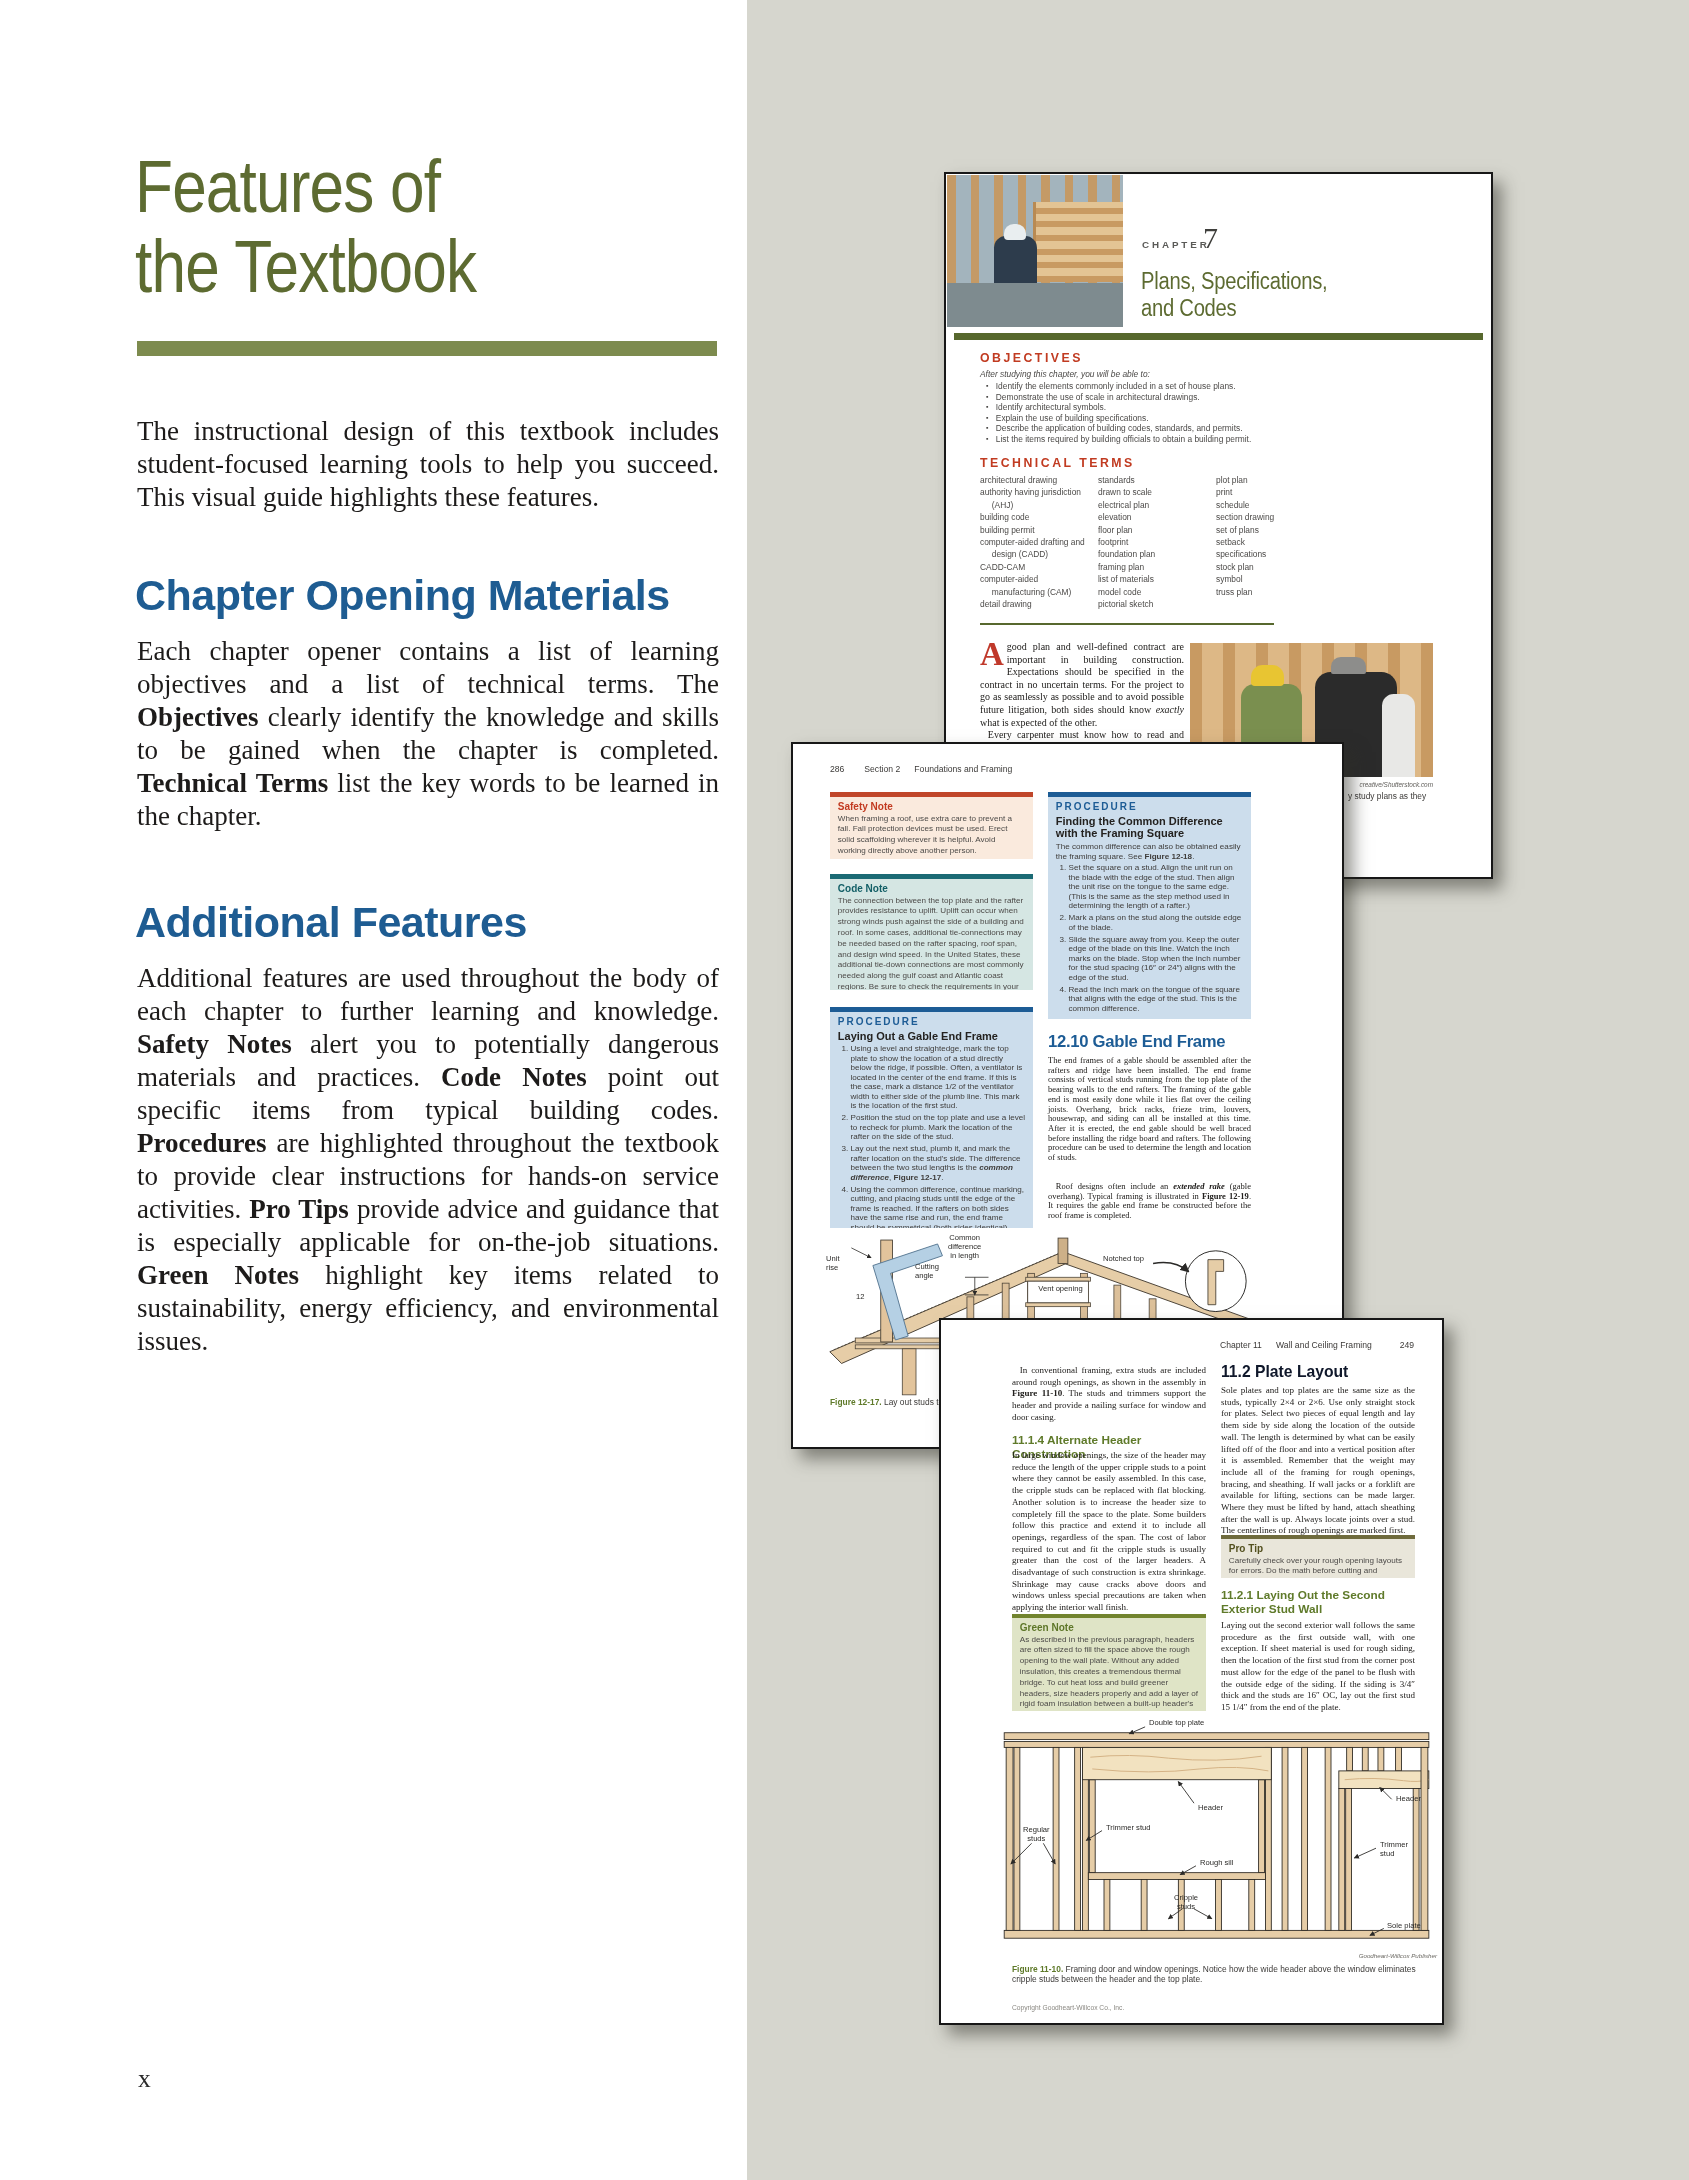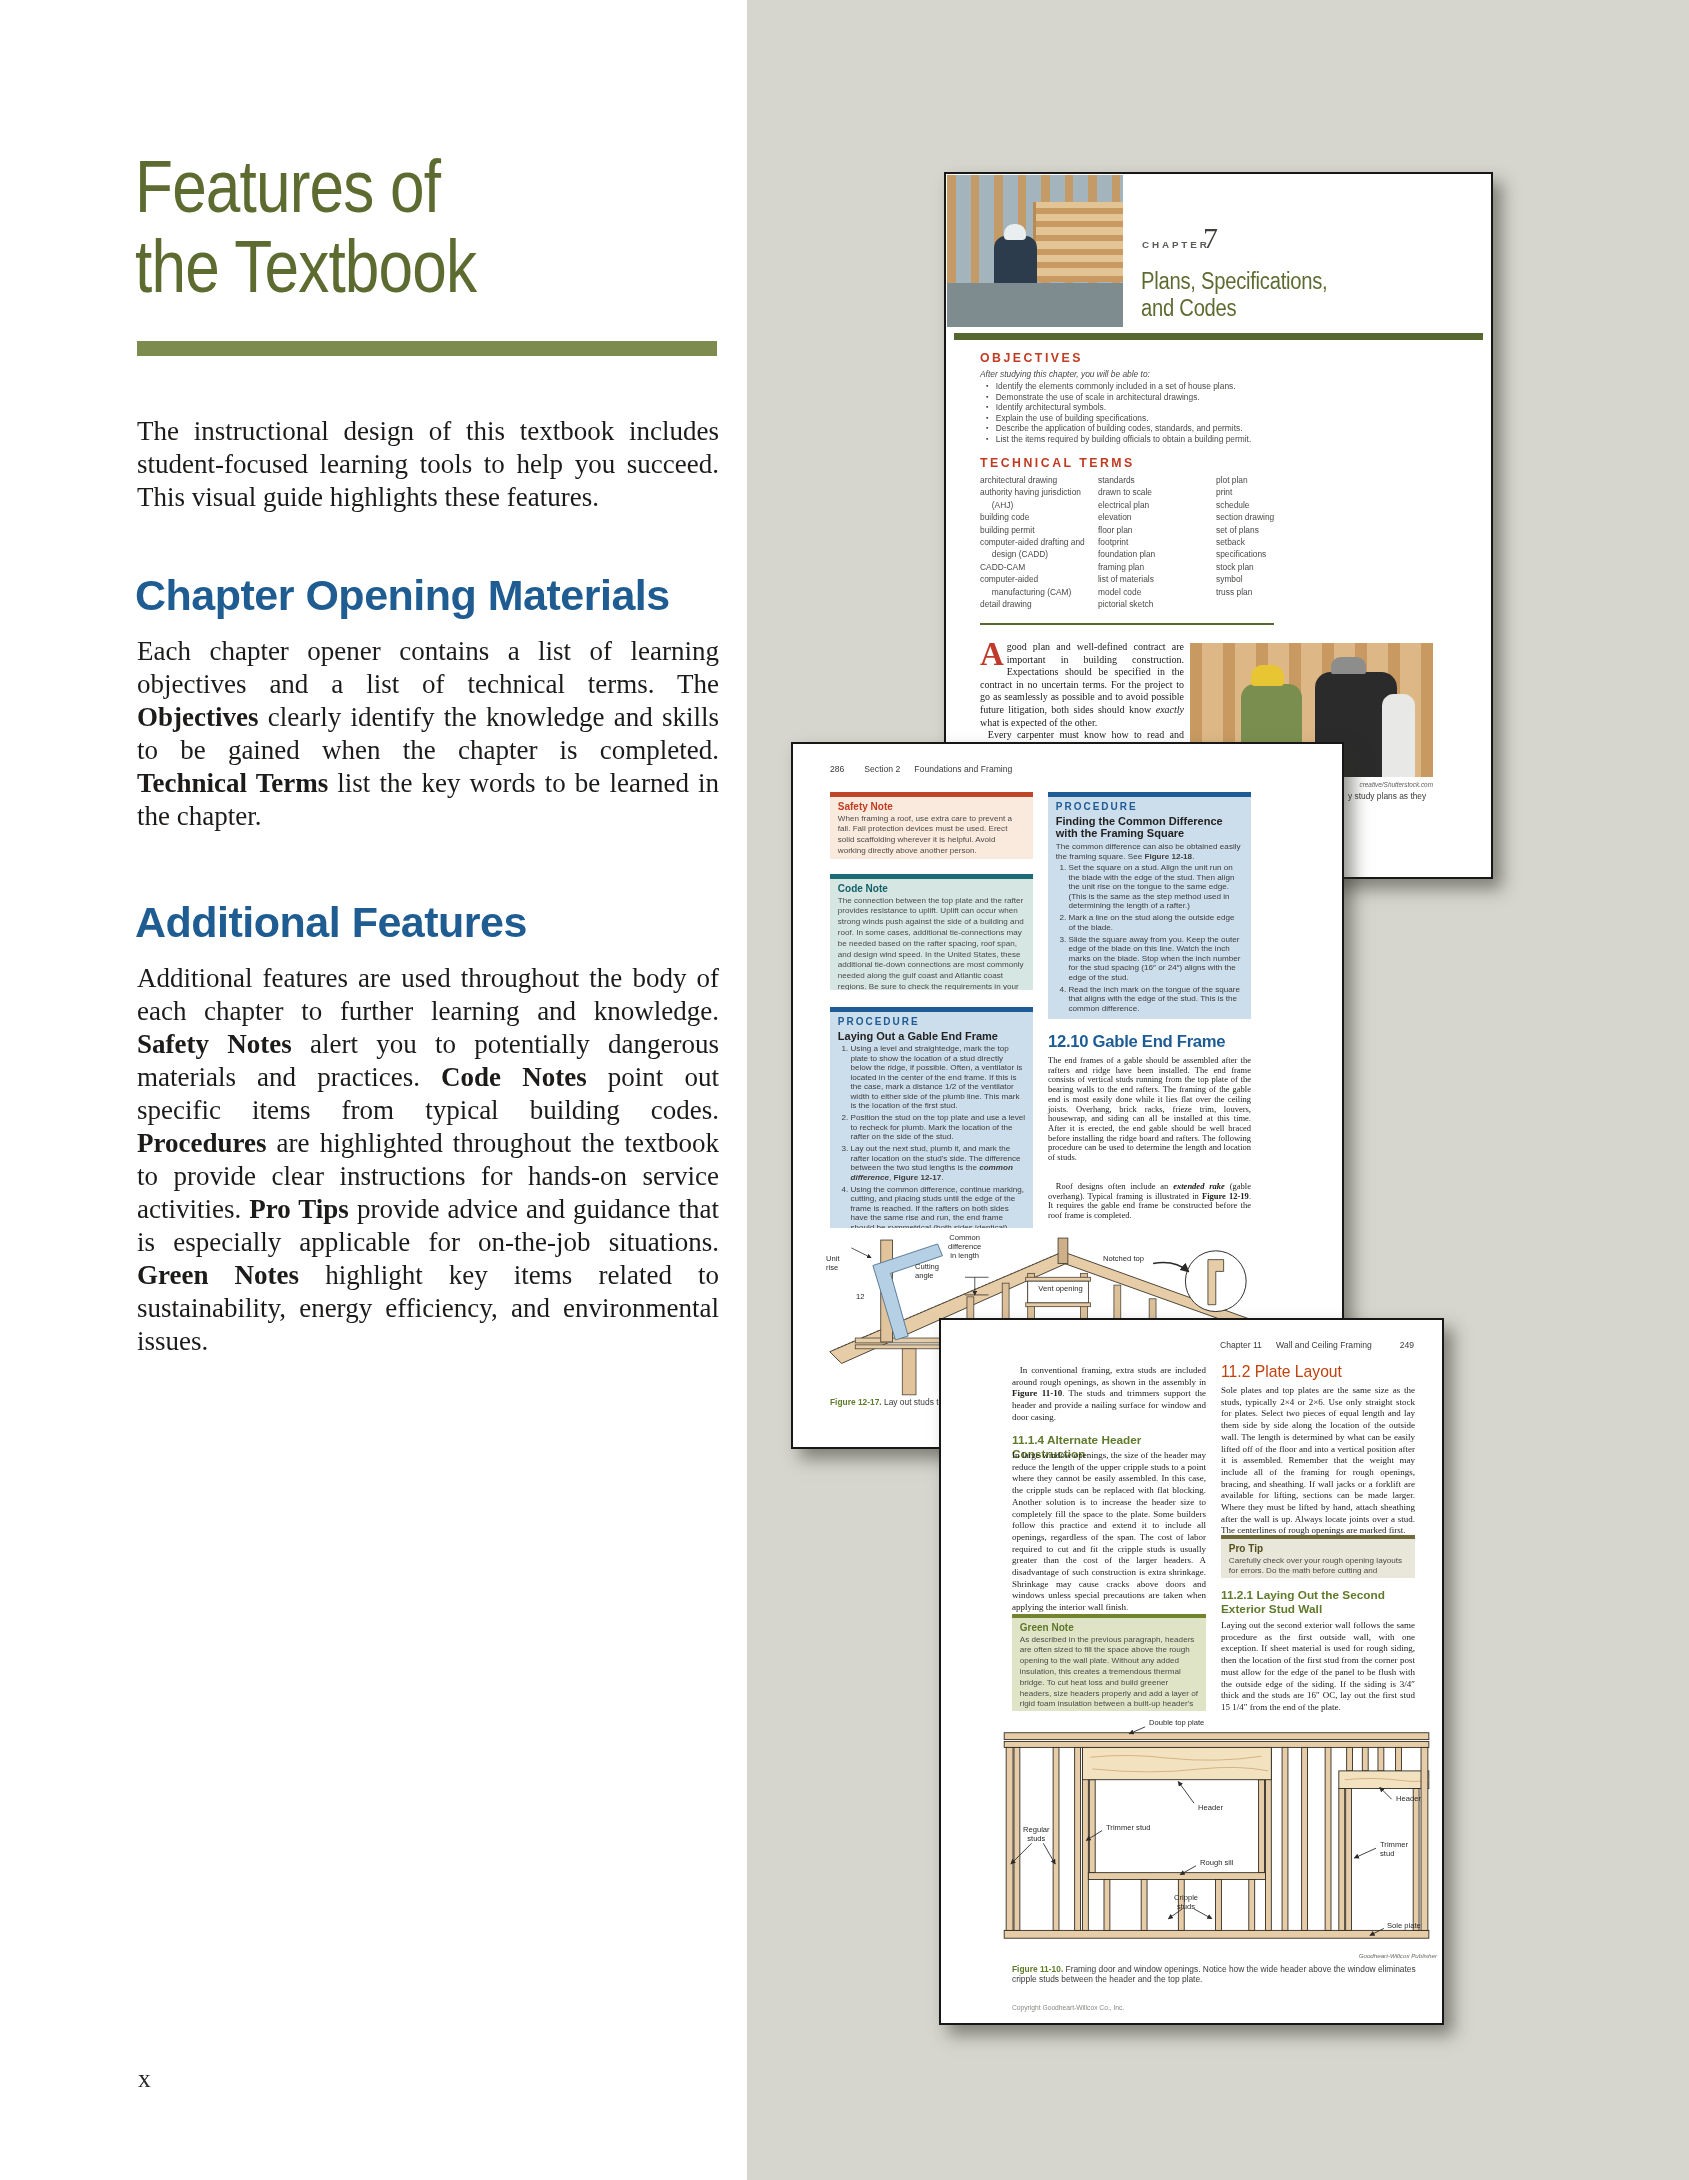--- a/index.html
+++ b/index.html
@@ -68,21 +68,21 @@
   .psteps{margin:2px 0 0;padding-left:12.7px;font-size:8.1px;line-height:9.5px;color:#3e3c3a;}
   .psteps li{margin-bottom:2.5px;}
   .pintro{font-size:8.1px;line-height:9.5px;color:#3e3c3a;}
   #p2-sech{left:255px;top:288px;font-size:16.7px;font-weight:bold;color:#1d5c95;letter-spacing:-0.3px;}
   .p2-body{left:255px;width:203px;font-size:8.5px;line-height:9.7px;text-align:justify;color:#22201e;}
   #p2-caption{left:37px;top:653px;width:294px;font-size:8.4px;color:#3c3a38;}
   
   #p3-hdr{top:19.6px;right:28px;font-size:8.6px;color:#3c3a38;}
   .p3-body{width:194px;font-size:9px;line-height:11.7px;text-align:justify;color:#22201e;}
   .olivehead{font-weight:bold;color:#5f7a2a;font-size:11.8px;line-height:13.7px;}
-  #p3-bluehead{left:280px;top:43px;font-size:15.7px;font-weight:normal;color:#c2410c;}
+  #p3-bluehead{left:280px;top:43px;font-size:15.7px;font-weight:bold;color:#0f172a;}
   .dlabel{position:absolute;font-size:7.6px;line-height:8.8px;color:#2b2a28;white-space:pre-line;}
   #p3-credit{left:71px;top:632px;width:425px;text-align:right;font-size:6.2px;
              font-style:italic;color:#6a6862;}
   #p3-caption{left:71px;top:644px;width:427px;font-size:8.4px;line-height:10.4px;color:#3c3a38;}
   #p3-footer{left:71px;top:684px;font-size:6.7px;color:#8a8882;}
 </style>
 </head>
 <body>
 
 <div class="abs" id="panel"></div>
@@ -216,21 +216,21 @@
 
   <div class="nbar" style="left:255px;top:48px;width:203px;background:#1d5c95;"></div>
   <div class="nbox pbox" style="left:255px;top:53px;width:203px;height:222px;">
     <div class="nbody">
       <div class="plabel">PROCEDURE</div>
       <div class="ptitle" style="white-space:pre-line;">Finding the Common Difference
 with the Framing Square</div>
       <div class="pintro"><span>The common difference can also be obtained easily the framing square. See </span><span style="font-weight: bold;">Figure 12-18</span><span>.</span></div>
       <ol class="psteps">
         <li>Set the square on a stud. Align the unit run on the blade with the edge of the stud. Then align the unit rise on the tongue to the same edge. (This is the same as the step method used in determining the length of a rafter.)</li>
-        <li>Mark a line on the stud along the outside edge of the blade.</li>
+        <li>Mark a plans on the stud along the outside edge of the blade.</li>
         <li>Slide the square away from you. Keep the outer edge of the blade on this line. Watch the inch marks on the blade. Stop when the inch number for the stud spacing (16″ or 24″) aligns with the edge of the stud.</li>
         <li>Read the inch mark on the tongue of the square that aligns with the edge of the stud. This is the common difference.</li>
       </ol>
     </div>
   </div>
 
   <div class="abs" id="p2-sech">12.10 Gable End Frame</div>
   <div class="abs serif p2-body" style="top:312px;">The end frames of a gable should be assembled after the rafters and ridge have been installed. The end frame consists of vertical studs running from the top plate of the bearing walls to the end rafters. The framing of the gable end is most easily done while it lies flat over the ceiling joists. Overhang, brick racks, frieze trim, louvers, housewrap, and siding can all be installed at this time. After it is erected, the end gable should be well braced before installing the ridge board and rafters. The following procedure can be used to determine the length and location of studs.</div>
   <div class="abs serif p2-body" style="top:438px;text-indent:7.8px;"><span>Roof designs often include an </span><span style="font-weight: bold; font-style: italic;">extended rake</span><span> (gable overhang). Typical framing is illustrated in </span><span style="font-weight: bold;">Figure 12-19</span><span>. It requires the gable end frame be constructed before the roof frame is completed.</span></div>
 

